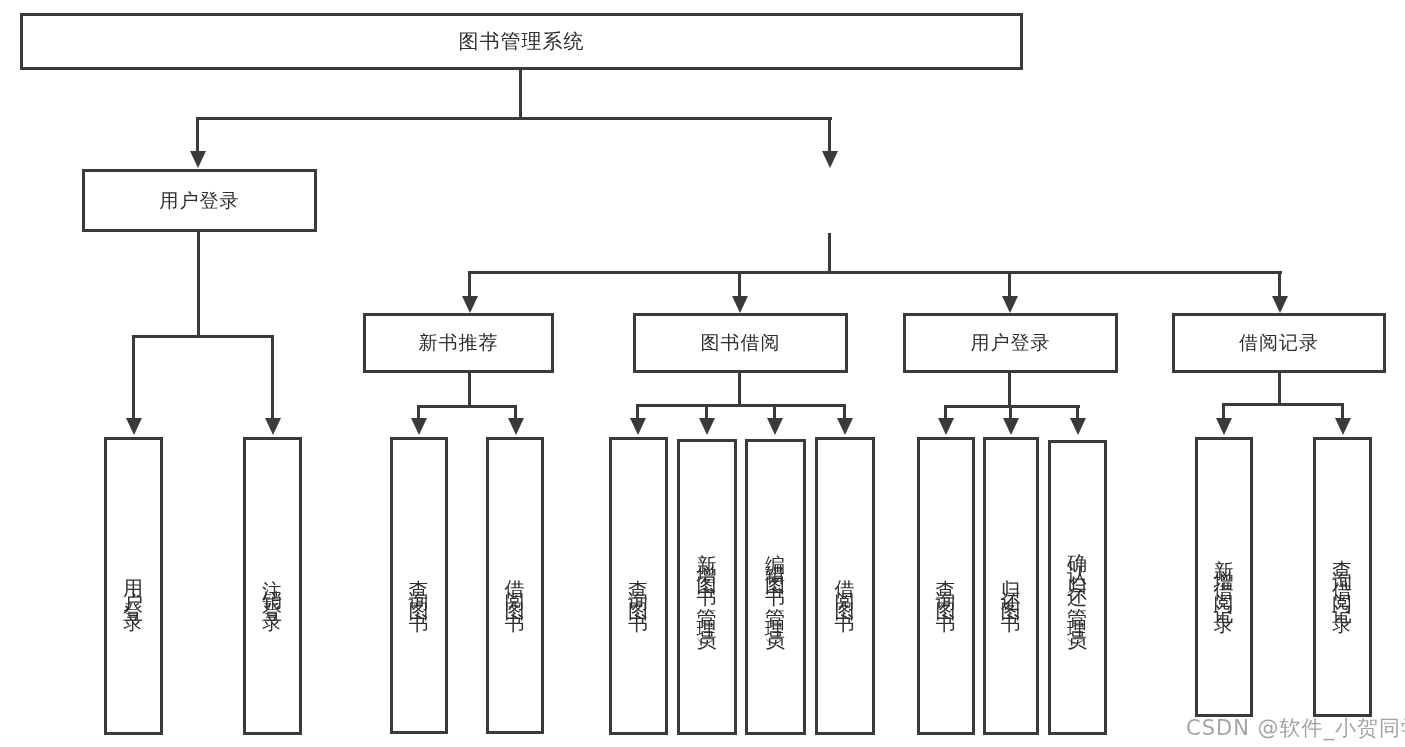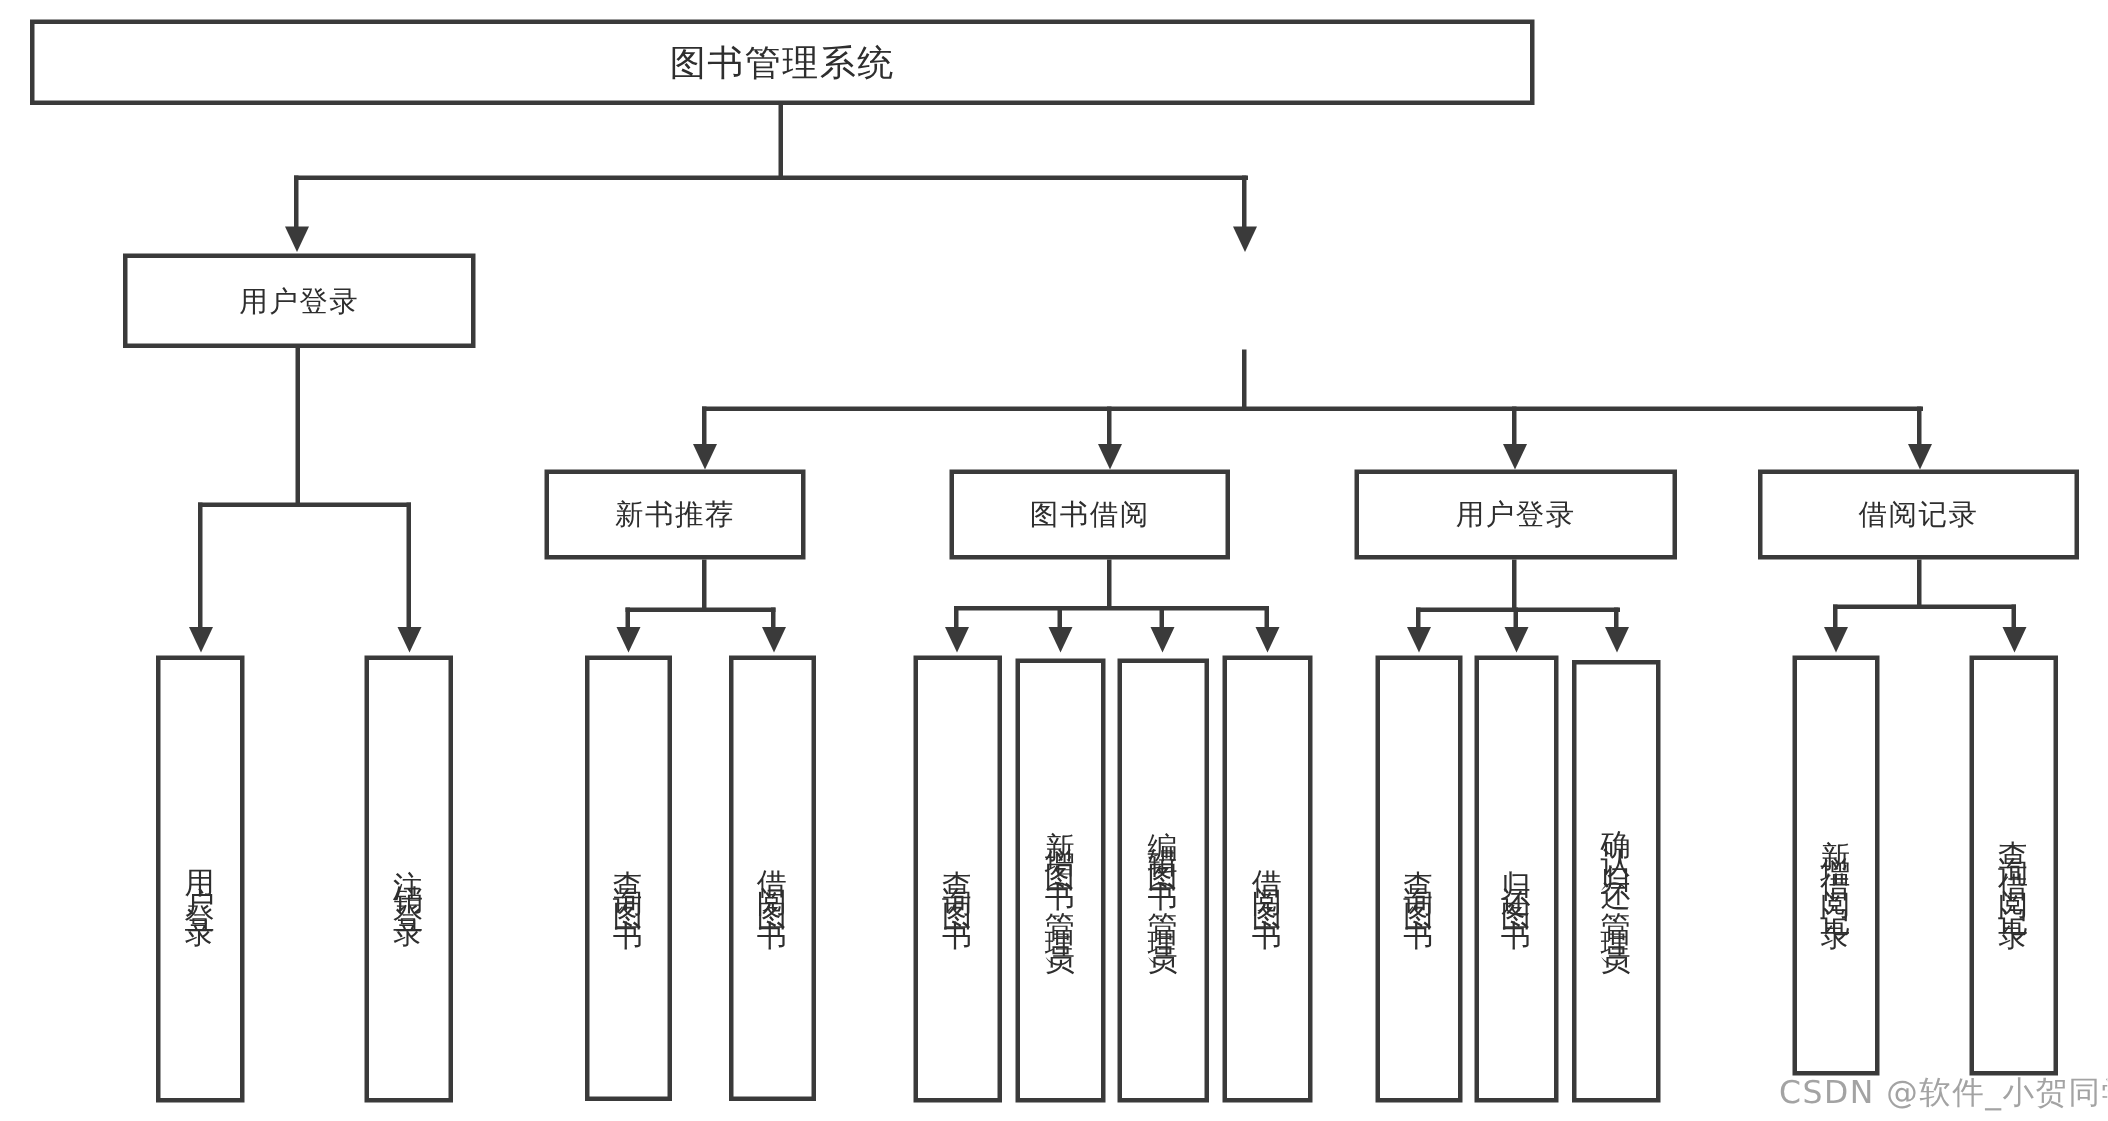--- a/index.html
+++ b/index.html
@@ -16,21 +16,21 @@
     position: absolute;
     box-sizing: border-box;
     border: 3px solid #3a3a3a;
     background: #ffffff;
     display: flex;
     align-items: center;
     justify-content: center;
     color: #2e2e2e;
   }
   .h-label { font-size: 19px; letter-spacing: 1px; white-space: nowrap; }
-  .root-label { font-size: 24px; letter-spacing: 1px; }
+  .root-label { font-size: 20px; letter-spacing: 1px; }
   .leaf .v-label {
     writing-mode: vertical-rl;
     text-orientation: mixed;
     font-size: 20px;
     letter-spacing: 11px;
     line-height: 1;
     white-space: nowrap;
   }
   .line { position: absolute; background: #3a3a3a; }
   .arrowhead {
@@ -82,24 +82,24 @@
   <div class="line" style="left:468px; top:271px; width:814px; height:3px;"></div>
   <div class="line" style="left:468px; top:271px; width:3px; height:27px;"></div>
   <div class="arrowhead" style="left:462px; top:296px;"></div>
   <div class="line" style="left:738px; top:271px; width:3px; height:27px;"></div>
   <div class="arrowhead" style="left:732px; top:296px;"></div>
   <div class="line" style="left:1008px; top:271px; width:3px; height:27px;"></div>
   <div class="arrowhead" style="left:1002px; top:296px;"></div>
   <div class="line" style="left:1278px; top:271px; width:3px; height:27px;"></div>
   <div class="arrowhead" style="left:1272px; top:296px;"></div>
 
-  <div class="box" style="left:363px; top:313px; width:174px; height:60px;">
+  <div class="box" style="left:363px; top:313px; width:191px; height:60px;">
     <span class="h-label">新书推荐</span>
   </div>
-  <div class="box" style="left:633px; top:313px; width:187px; height:60px;">
+  <div class="box" style="left:633px; top:313px; width:215px; height:60px;">
     <span class="h-label">图书借阅</span>
   </div>
   <div class="box" style="left:903px; top:313px; width:215px; height:60px;">
     <span class="h-label">用户登录</span>
   </div>
   <div class="box" style="left:1172px; top:313px; width:214px; height:60px;">
     <span class="h-label">借阅记录</span>
   </div>
 
   <div class="line" style="left:468px; top:373px; width:3px; height:34px;"></div>

